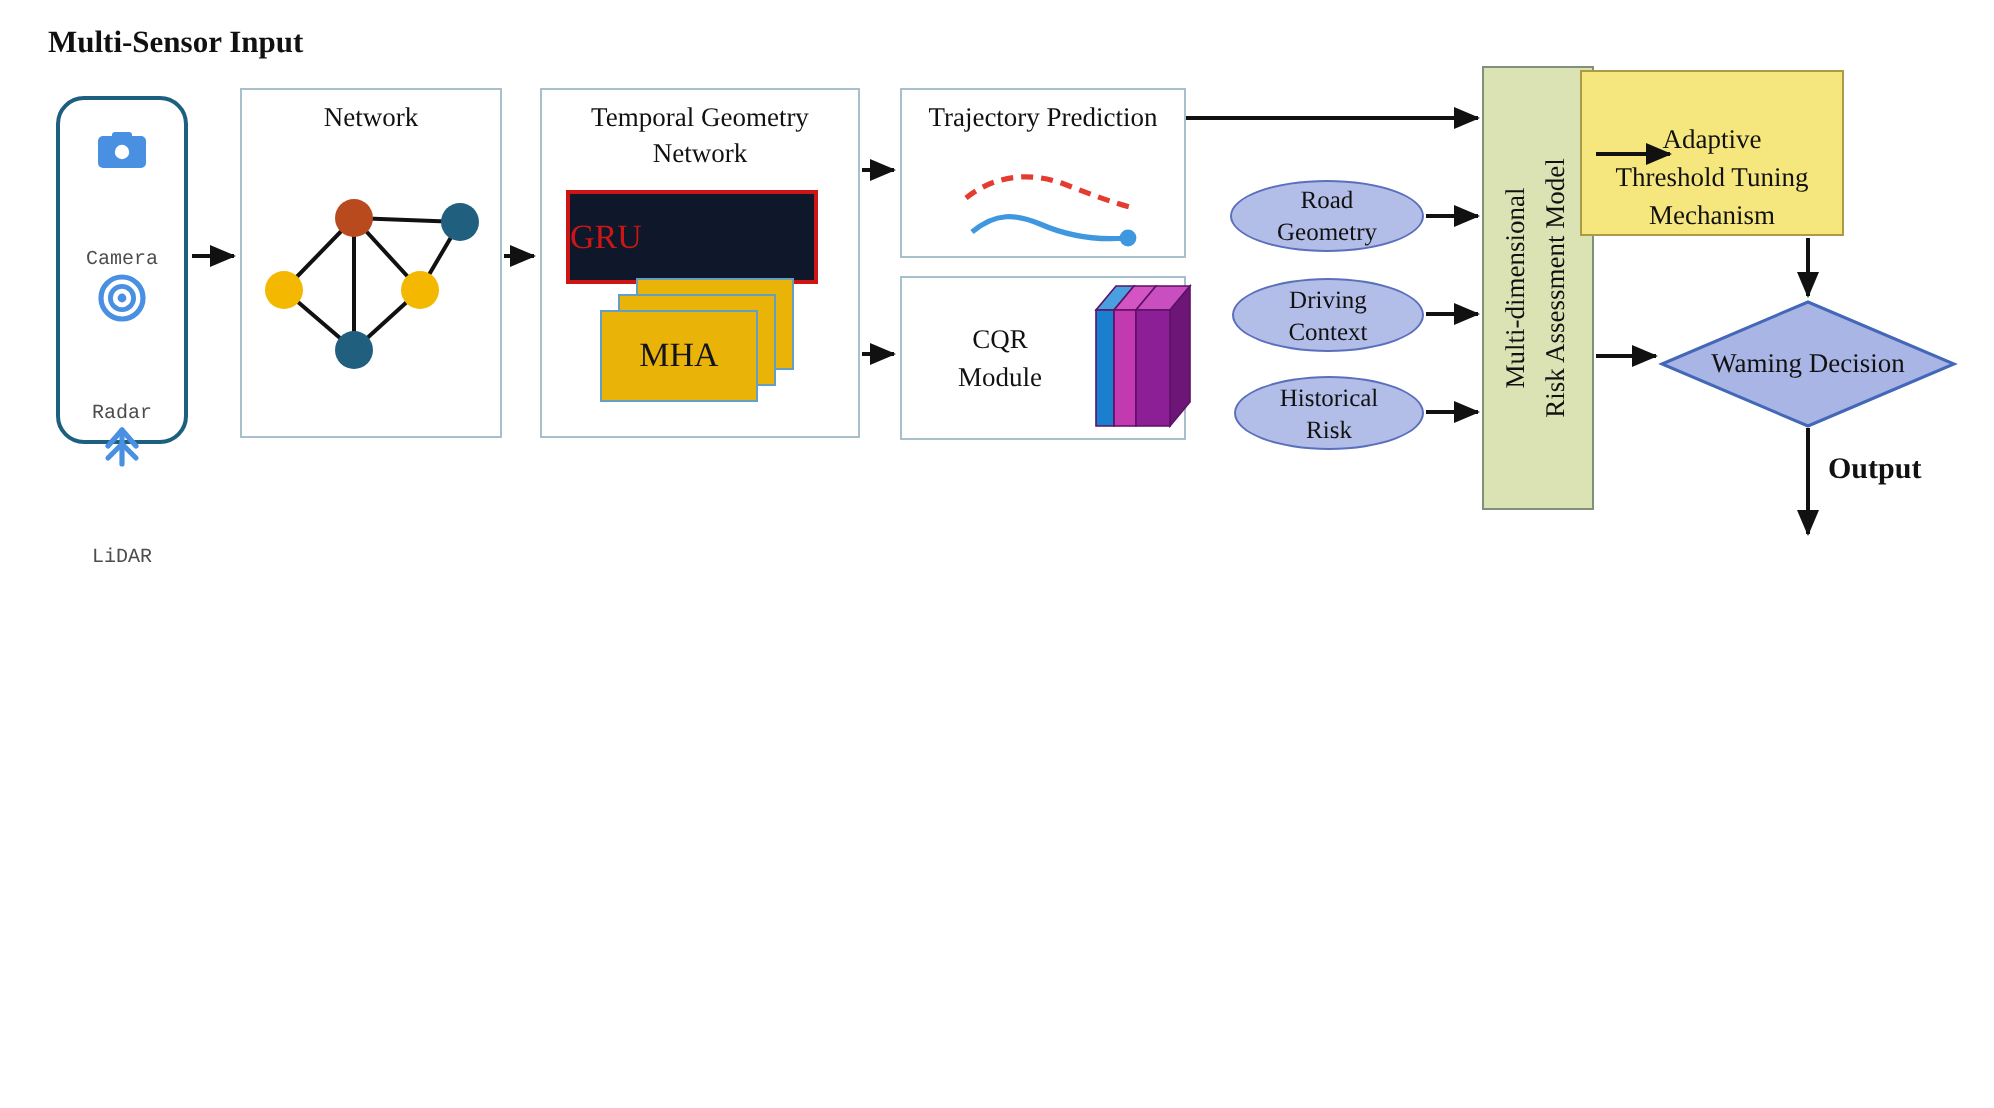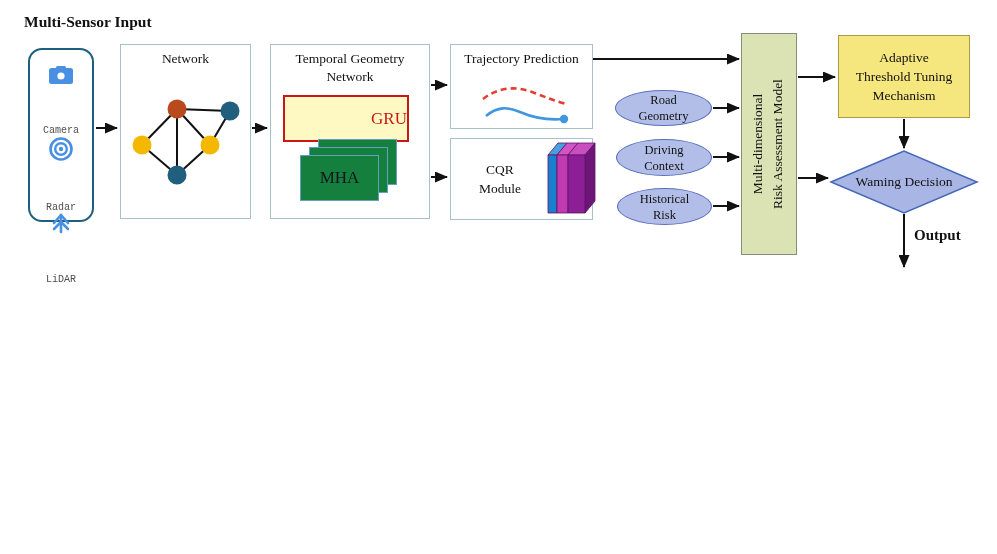--- a/index.html
+++ b/index.html
@@ -12,45 +12,45 @@
     display:flex;flex-direction:column;justify-content:space-between;
     padding:16px 0 10px 0;box-sizing:border-box;z-index:1;}
   .sensor-item{display:flex;flex-direction:column;align-items:center;gap:2px;}
   .sensor-label{font-family:Liberation Mono, monospace;font-size:10px;color:#4d4d4d;margin-top:38px;}
   
   .module{position:absolute;background:#fff;border:1px solid #a8c0cc;box-sizing:border-box;z-index:1;}
   .module-title{text-align:center;font-size:13.5px;line-height:18px;padding-top:5px;}
   .module-title span{display:block;}
   
   .gru-box{position:absolute;left:283px;top:95px;width:126px;height:47px;border:2px solid #cc1616;
-    background:#fef9c3;display:flex;align-items:center;justify-content:flex-end;
+    background:#0f172a;display:flex;align-items:center;justify-content:flex-start;
     color:#cc1616;font-size:17px;z-index:2;box-sizing:border-box;}
-  .mha-rect{position:absolute;width:79px;height:46px;background:#15803d;border:1px solid #659ec4;
+  .mha-rect{position:absolute;width:79px;height:46px;background:#eab308;border:1px solid #659ec4;
     box-sizing:border-box;z-index:2;}
   .mha-label{display:flex;align-items:center;justify-content:center;width:100%;height:100%;
     font-size:17px;color:#14141e;}
   
   .cqr-text{position:absolute;left:455px;top:160px;width:90px;text-align:center;
     font-size:13.5px;line-height:19px;z-index:2;}
   .cqr-text span{display:block;}
   
   .factor-ellipse{position:absolute;border-radius:50%;background:#b3bee8;border:1.5px solid #5a70bd;
     display:flex;flex-direction:column;align-items:center;justify-content:center;
     font-size:12.5px;line-height:16px;text-align:center;z-index:1;box-sizing:border-box;}
   .factor-ellipse span{display:block;}
   
   .risk-box{position:absolute;left:741px;top:33px;width:56px;height:222px;background:#dbe2b4;
     border:1px solid #7f9179;box-sizing:border-box;z-index:1;}
   .risk-text{position:absolute;left:654px;top:123px;width:230px;height:42px;
     transform:rotate(-90deg);text-align:center;font-size:13.5px;line-height:20px;z-index:2;}
   .risk-text span{display:block;}
   
-  .adaptive-box{position:absolute;left:838px;top:35px;width:132px;height:83px;background:#f6e67e;
+  .adaptive-box{position:absolute;left:790px;top:35px;width:132px;height:83px;background:#f6e67e;
     border:1px solid #ac9b45;box-sizing:border-box;z-index:1;
-    display:flex;align-items:center;justify-content:center;}
+    display:flex;align-items:flex-end;justify-content:center;}
   .adaptive-text{text-align:center;font-size:13.5px;line-height:19px;}
   .adaptive-text span{display:block;}
   
   .diamond-label{position:absolute;left:834px;top:174px;width:140px;text-align:center;
     font-size:13.5px;z-index:6;}
   .output-label{position:absolute;left:914px;top:227px;font-weight:bold;font-size:15px;z-index:6;}
   
   .overlay{position:absolute;left:0;top:0;z-index:5;pointer-events:none;}
 </style>
 </head>

